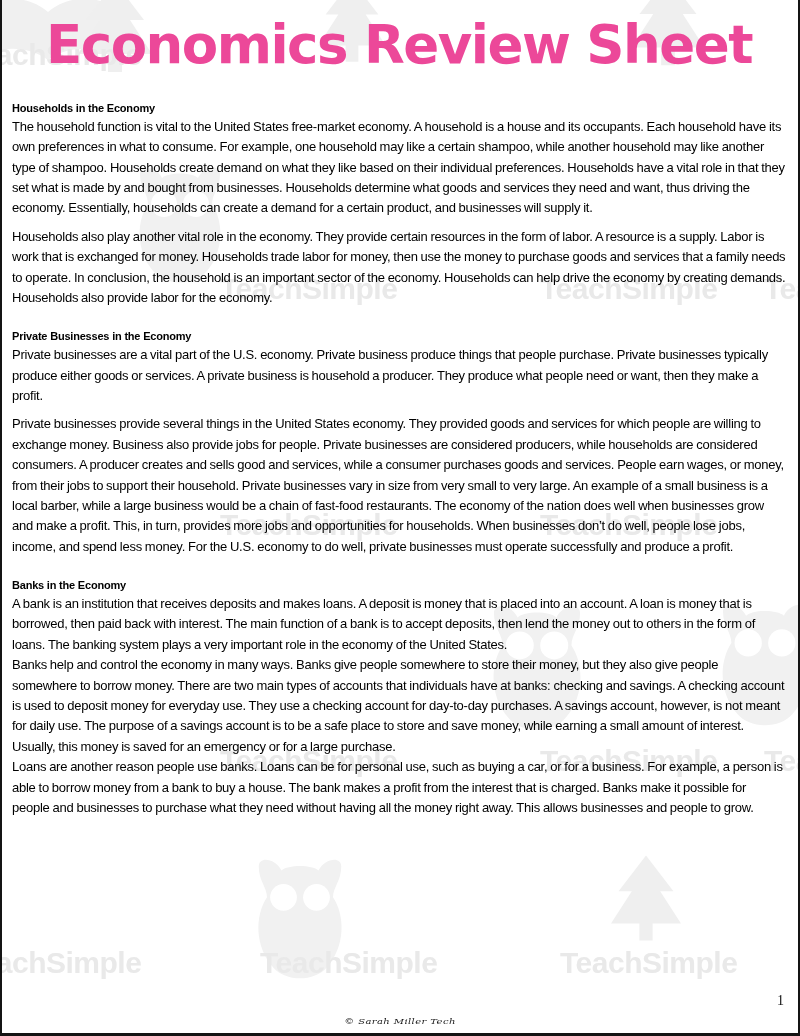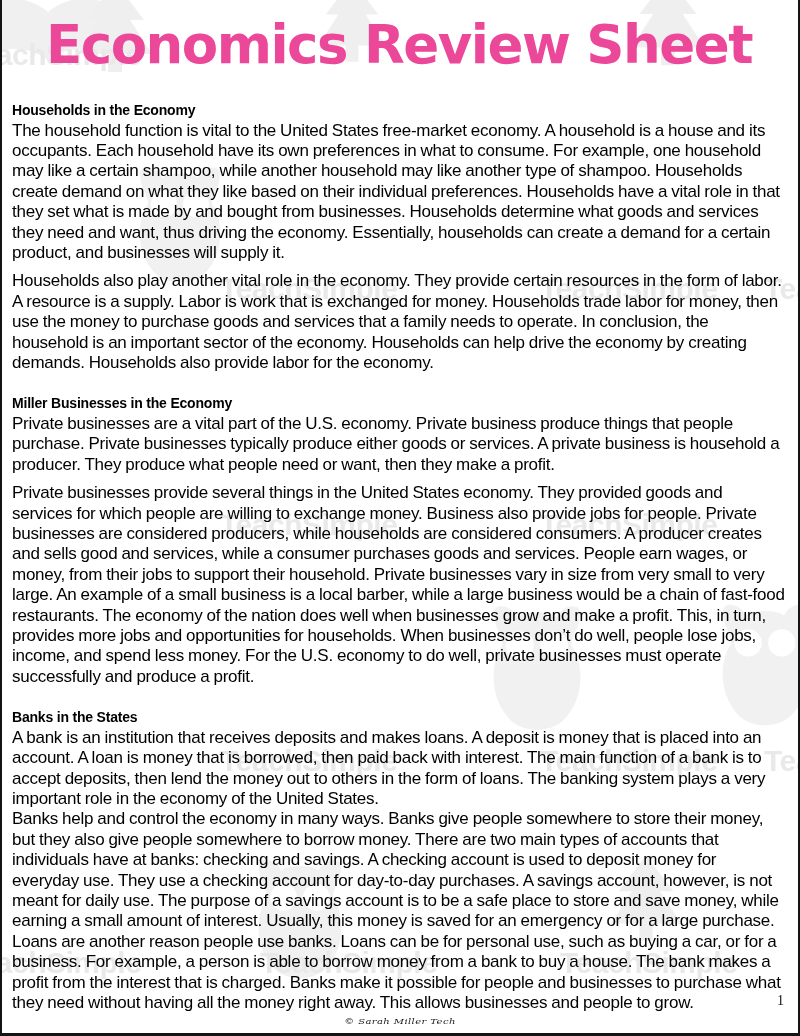--- a/index.html
+++ b/index.html
@@ -68,29 +68,29 @@
   .section {
     margin-top: 22px;
   }
   .section:first-of-type {
     margin-top: 30px;
   }
 
   .section-heading {
     font-family: "Liberation Sans", sans-serif;
     font-weight: 700;
-    font-size: 14px;
+    font-size: 11px;
     line-height: 1.25;
     margin: 0 0 1px 0;
     letter-spacing: -0.2px;
   }
 
   .para {
     font-family: "Liberation Sans", sans-serif;
-    font-size: 17px;
+    font-size: 13px;
     line-height: 20.4px;
     margin: 0 0 0 0;
     letter-spacing: -0.25px;
     text-align: left;
     word-spacing: -0.4px;
   }
   .para + .para {
     margin-top: 8px;
   }
   .para.tight + .para.tight {
@@ -197,27 +197,27 @@
 
     <h1 class="doc-title">Economics Review Sheet</h1>
 
     <div class="section">
       <h2 class="section-heading">Households in the Economy</h2>
       <p class="para">The household function is vital to the United States free-market economy. A household is a house and its occupants. Each household have its own preferences in what to consume. For example, one household may like a certain shampoo, while another household may like another type of shampoo. Households create demand on what they like based on their individual preferences. Households have a vital role in that they set what is made by and bought from businesses. Households determine what goods and services they need and want, thus driving the economy. Essentially, households can create a demand for a certain product, and businesses will supply it.</p>
       <p class="para">Households also play another vital role in the economy. They provide certain resources in the form of labor. A resource is a supply. Labor is work that is exchanged for money. Households trade labor for money, then use the money to purchase goods and services that a family needs to operate. In conclusion, the household is an important sector of the economy. Households can help drive the economy by creating demands. Households also provide labor for the economy.</p>
     </div>
 
     <div class="section">
-      <h2 class="section-heading">Miller Businesses in the Economy</h2>
+      <h2 class="section-heading">Private Businesses in the Economy</h2>
       <p class="para">Private businesses are a vital part of the U.S. economy. Private business produce things that people purchase. Private businesses typically produce either goods or services. A private business is household a producer. They produce what people need or want, then they make a profit.</p>
       <p class="para">Private businesses provide several things in the United States economy. They provided goods and services for which people are willing to exchange money. Business also provide jobs for people. Private businesses are considered producers, while households are considered consumers. A producer creates and sells good and services, while a consumer purchases goods and services. People earn wages, or money, from their jobs to support their household. Private businesses vary in size from very small to very large. An example of a small business is a local barber, while a large business would be a chain of fast-food restaurants. The economy of the nation does well when businesses grow and make a profit. This, in turn, provides more jobs and opportunities for households. When businesses don’t do well, people lose jobs, income, and spend less money. For the U.S. economy to do well, private businesses must operate successfully and produce a profit.</p>
     </div>
 
     <div class="section">
-      <h2 class="section-heading">Banks in the States</h2>
+      <h2 class="section-heading">Banks in the Economy</h2>
       <p class="para tight">A bank is an institution that receives deposits and makes loans. A deposit is money that is placed into an account. A loan is money that is borrowed, then paid back with interest. The main function of a bank is to accept deposits, then lend the money out to others in the form of loans. The banking system plays a very important role in the economy of the United States.</p>
       <p class="para tight">Banks help and control the economy in many ways. Banks give people somewhere to store their money, but they also give people somewhere to borrow money. There are two main types of accounts that individuals have at banks: checking and savings. A checking account is used to deposit money for everyday use. They use a checking account for day-to-day purchases. A savings account, however, is not meant for daily use. The purpose of a savings account is to be a safe place to store and save money, while earning a small amount of interest. Usually, this money is saved for an emergency or for a large purchase.</p>
       <p class="para tight">Loans are another reason people use banks. Loans can be for personal use, such as buying a car, or for a business. For example, a person is able to borrow money from a bank to buy a house. The bank makes a profit from the interest that is charged. Banks make it possible for people and businesses to purchase what they need without having all the money right away. This allows businesses and people to grow.</p>
     </div>
 
   </div>
 
   <div class="footer">
     <span class="page-number">1</span>
     <span class="signature">© Sarah Miller Tech</span>

